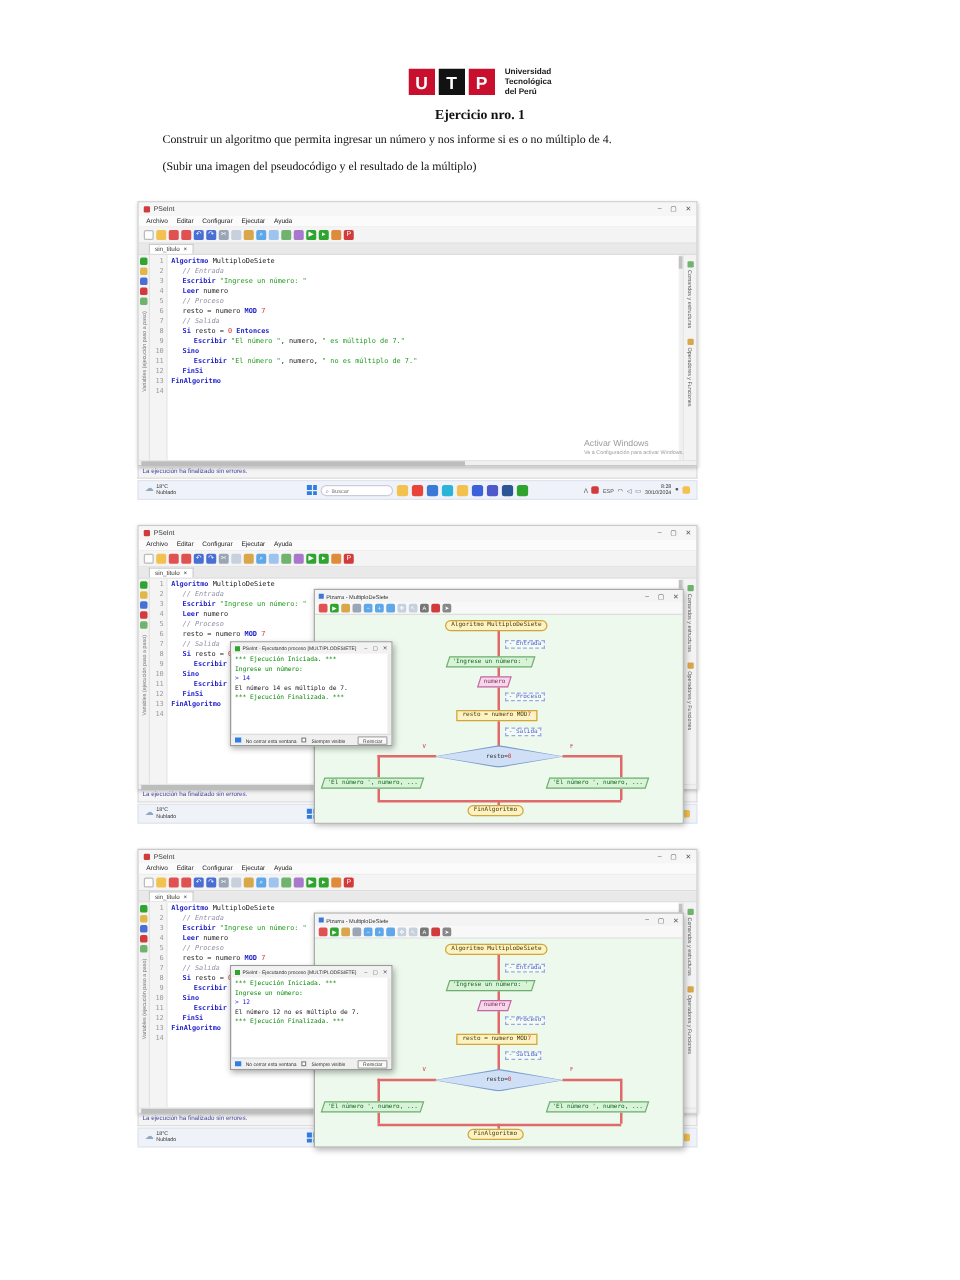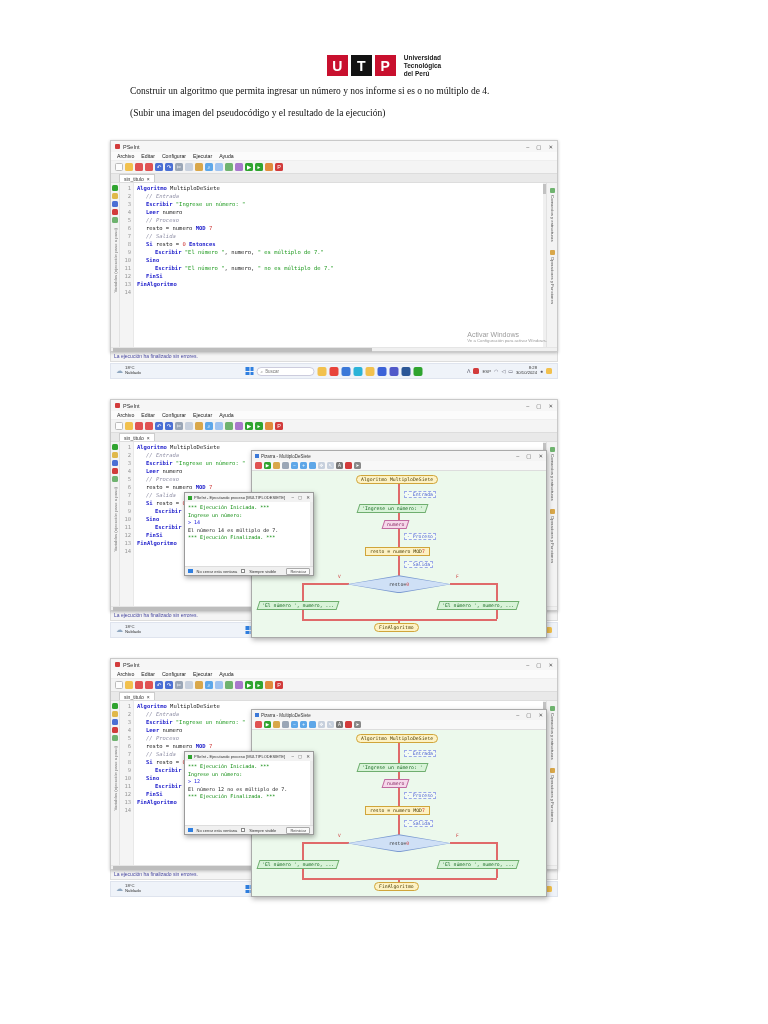--- a/index.html
+++ b/index.html
@@ -140,22 +140,23 @@
     <div class="logo-block lb-red">U</div>
     <div class="logo-block lb-black">T</div>
     <div class="logo-block lb-red">P</div>
     <div class="logo-org">
       <div>Universidad</div>
       <div>Tecnológica</div>
       <div>del Perú</div>
     </div>
   </div>
 
+  <div class="doc-title">Ejercicio nro. 1</div>
   <p class="para">Construir un algoritmo que permita ingresar un número y nos informe si es o no múltiplo de 4.</p>
-  <p class="para para2">(Subir una imagen del pseudocódigo y el resultado de la ejecución)</p>
+  <p class="para para2">(Subir una imagen del pseudocódigo y el resultado de la múltiplo)</p>
 
   <div class="shot-mount">
   <div class="shot">
     <div class="ps-window">
 
       <div class="ps-titlebar">
         <span class="ps-title-icon"></span>
         <span>PSeInt</span>
         <span class="win-controls">
           <span>–</span>

